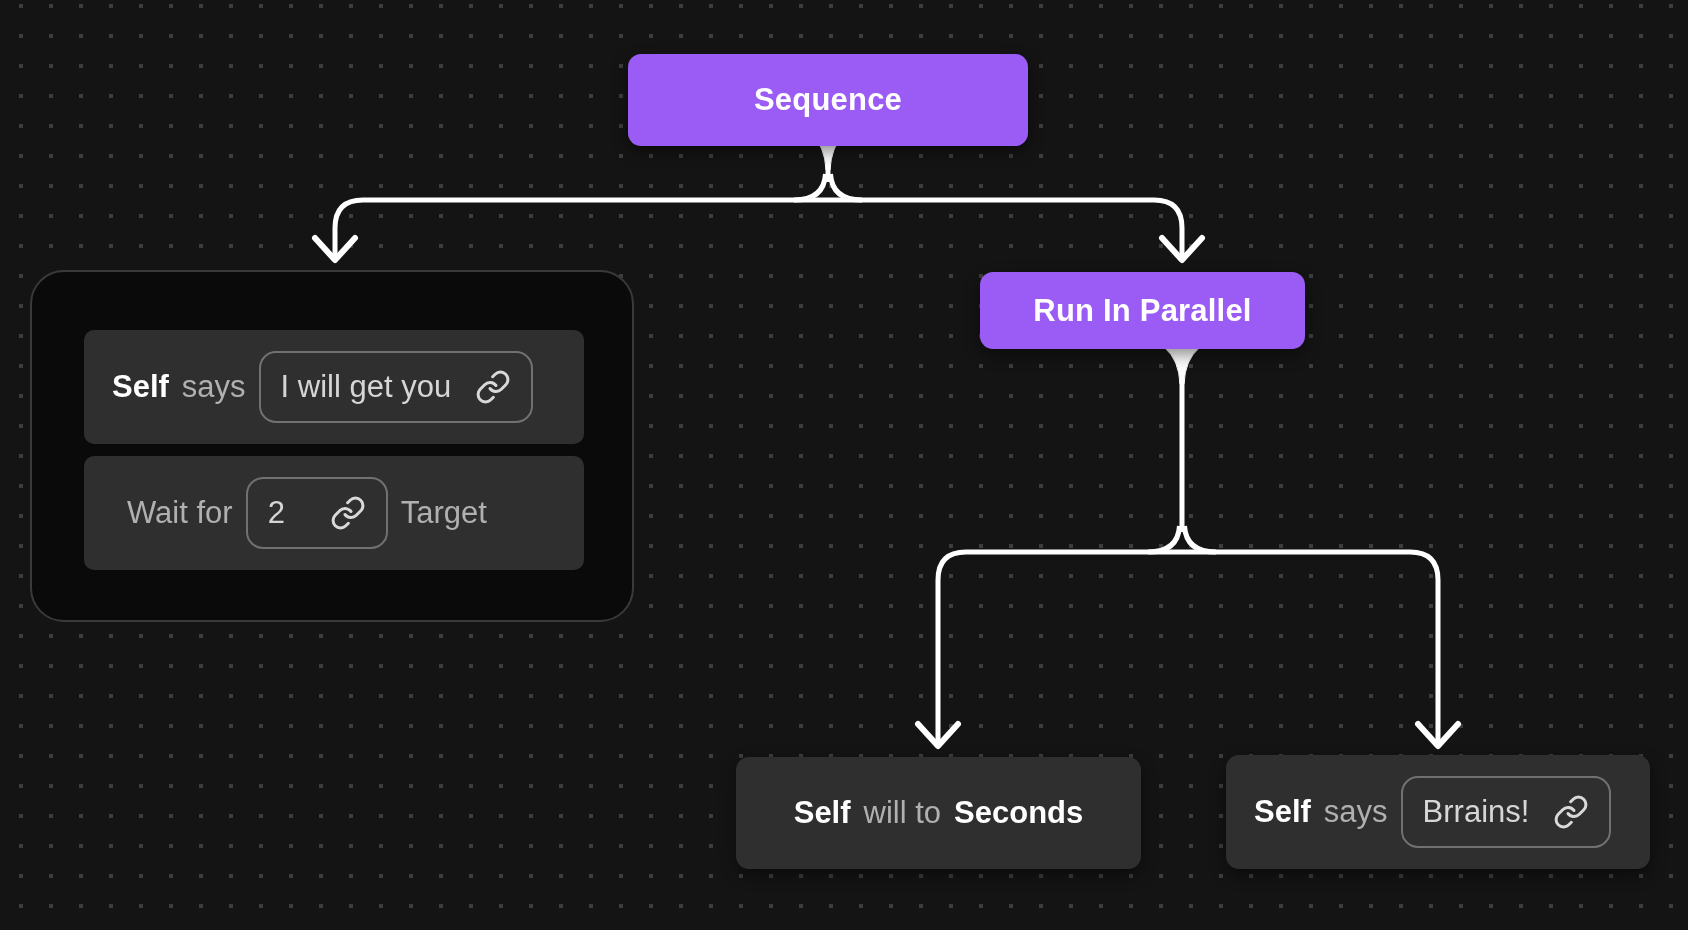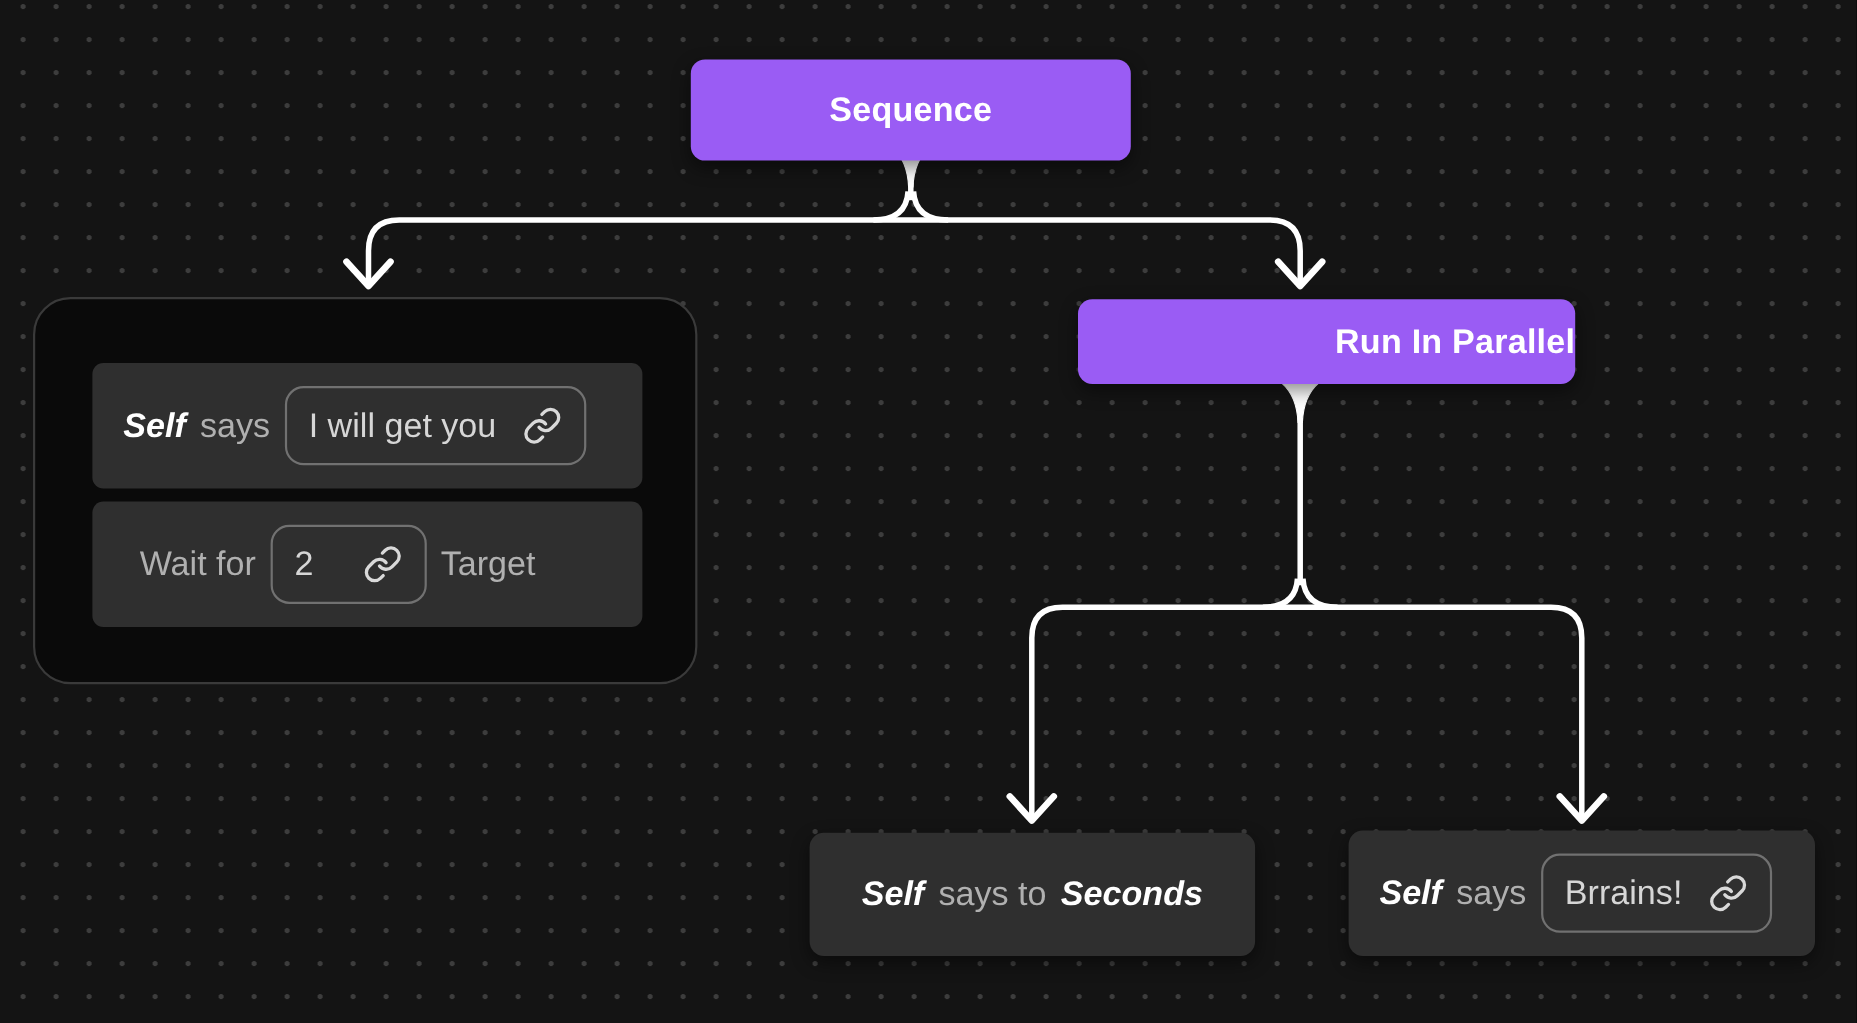--- a/index.html
+++ b/index.html
@@ -24,21 +24,21 @@
   .composite{
     background:var(--accent);display:flex;align-items:center;justify-content:center;
     color:var(--text-primary);font-weight:700;font-size:31px;letter-spacing:.2px;
   }
   .action{
     background:var(--node-bg);color:var(--text-secondary);font-size:31px;
     display:flex;align-items:center;gap:13px;padding:0 28px;
   }
   .group{background:var(--group-bg);border:2px solid var(--group-border);border-radius:34px;box-shadow:none;}
   .group .action{position:absolute;left:52px;width:500px;height:114px;border-radius:10px;box-shadow:none;}
-  .bold{color:var(--text-primary);font-weight:700;font-style:italic;}
+  .bold{color:var(--text-primary);font-weight:700;}
   .pill{
     display:inline-flex;align-items:center;gap:24px;box-sizing:border-box;
     border:2px solid var(--input-border);border-radius:17px;height:72px;
     padding:0 20px;color:var(--text-value);background:transparent;cursor:text;
   }
   .pill.fixed{min-width:142px;justify-content:space-between;}
   .link-icon{flex:0 0 auto;display:block;color:#d9d9d9;}
   .center{justify-content:center;padding:0 20px;}
 </style>
 </head>
@@ -64,21 +64,21 @@
       <path class="edge-line" d="M 938 742 L 938 580 Q 938 552 966 552 L 1410 552 Q 1438 552 1438 580 L 1438 742"></path>
       <path class="edge-arrow" d="M 918 724 L 938 746 L 958 724"></path>
       <path class="edge-arrow" d="M 1418 724 L 1438 746 L 1458 724"></path>
     </g>
   </svg>
 
   <div class="bt-node composite" style="left:628px;top:54px;width:400px;height:92px;">
     <span>Sequence</span>
   </div>
 
-  <div class="bt-node composite" style="left:980px;top:272px;width:452px;height:77px;justify-content:flex-end;">
+  <div class="bt-node composite" style="left:980px;top:272px;width:325px;height:77px;">
     <span>Run In Parallel</span>
   </div>
 
   <div class="bt-node group" style="left:30px;top:270px;width:604px;height:352px;">
 
     <div class="bt-node action" style="top:58px;">
       <span class="bold">Self</span>
       <span>says</span>
       <span class="pill">
         <span>I will get you</span>
@@ -97,21 +97,21 @@
           <path d="M10 13a5 5 0 0 0 7.54.54l3-3a5 5 0 0 0-7.07-7.07l-1.72 1.71"></path>
           <path d="M14 11a5 5 0 0 0-7.54-.54l-3 3a5 5 0 0 0 7.07 7.07l1.71-1.71"></path>
         </svg>
       </span>
       <span>Target</span>
     </div>
   </div>
 
   <div class="bt-node action center" style="left:736px;top:757px;width:405px;height:112px;">
     <span class="bold">Self</span>
-    <span>says to</span>
+    <span>will to</span>
     <span class="bold">Seconds</span>
   </div>
 
   <div class="bt-node action" style="left:1226px;top:755px;width:424px;height:114px;">
     <span class="bold">Self</span>
     <span>says</span>
     <span class="pill">
       <span>Brrains!</span>
       <svg class="link-icon" width="36" height="36" viewBox="0 0 24 24" fill="none" stroke="currentColor" stroke-width="2" stroke-linecap="round" stroke-linejoin="round">
         <path d="M10 13a5 5 0 0 0 7.54.54l3-3a5 5 0 0 0-7.07-7.07l-1.72 1.71"></path>

